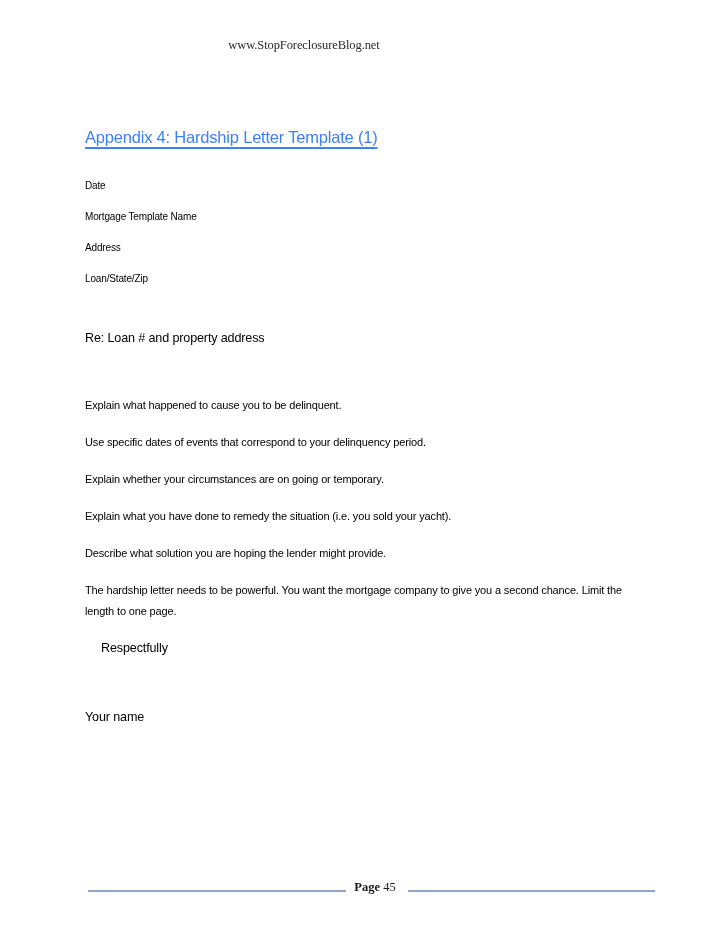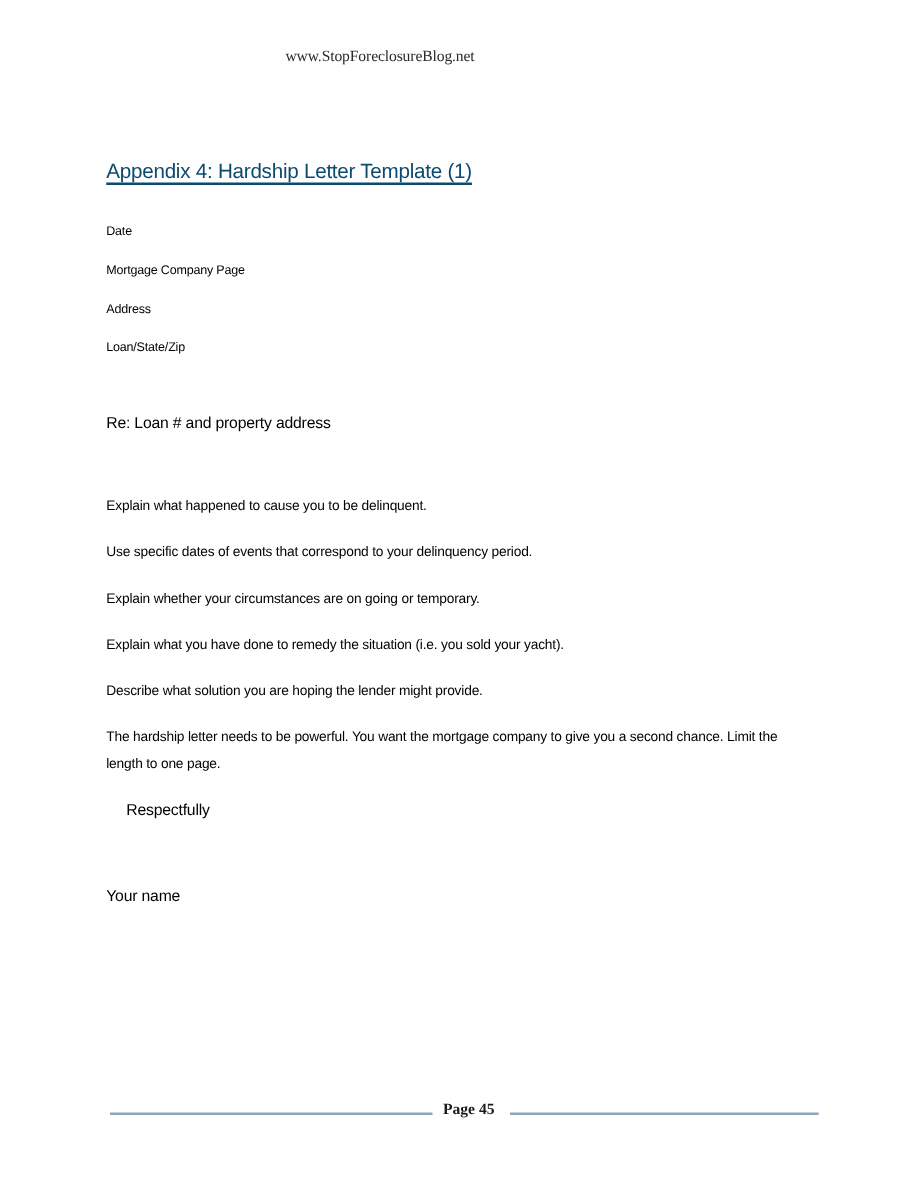--- a/index.html
+++ b/index.html
@@ -38,21 +38,21 @@
   
   .content {
     position: absolute;
     left: 85px;
     top: 128px;
     width: 560px;
   }
 
   .doc-title {
     font-size: 16.5px;
-    color: #0c4a6e;
+    color: #3b82f6;
     text-decoration: underline;
     text-underline-offset: 4px;
     text-decoration-thickness: 1.5px;
     letter-spacing: -0.2px;
     margin: 0 0 28px 0;
     font-weight: normal;
     display: inline-block;
     white-space: nowrap;
   }
 
@@ -121,36 +121,36 @@
     text-align: center;
     font-family: "Liberation Serif", serif;
     font-size: 12.5px;
     color: #1a1a1a;
     white-space: nowrap;
   }
   .footer-pagenum .pg-word {
     font-weight: bold;
   }
   .footer-pagenum .pg-num {
-    font-weight: bold;
+    font-weight: normal;
   }
 </style>
 </head>
 <body>
 
 <div class="page">
 
   <div class="page-header">www.StopForeclosureBlog.net</div>
 
   <div class="content">
 
     <h1 class="doc-title">Appendix 4: Hardship Letter Template (1)</h1>
 
     <p class="field-line">Date</p>
-    <p class="field-line">Mortgage Company Page</p>
+    <p class="field-line">Mortgage Template Name</p>
     <p class="field-line">Address</p>
     <p class="field-line">Loan/State/Zip</p>
 
     <div class="gap-re"></div>
 
     <p class="ref-line">Re: Loan # and property address</p>
 
     <div class="gap-body"></div>
 
     <p class="body-para">Explain what happened to cause you to be delinquent.</p>

